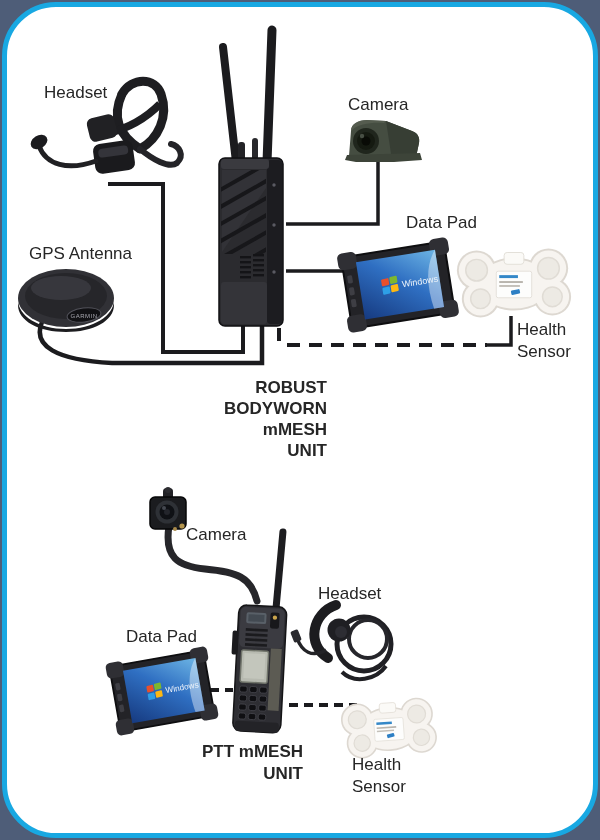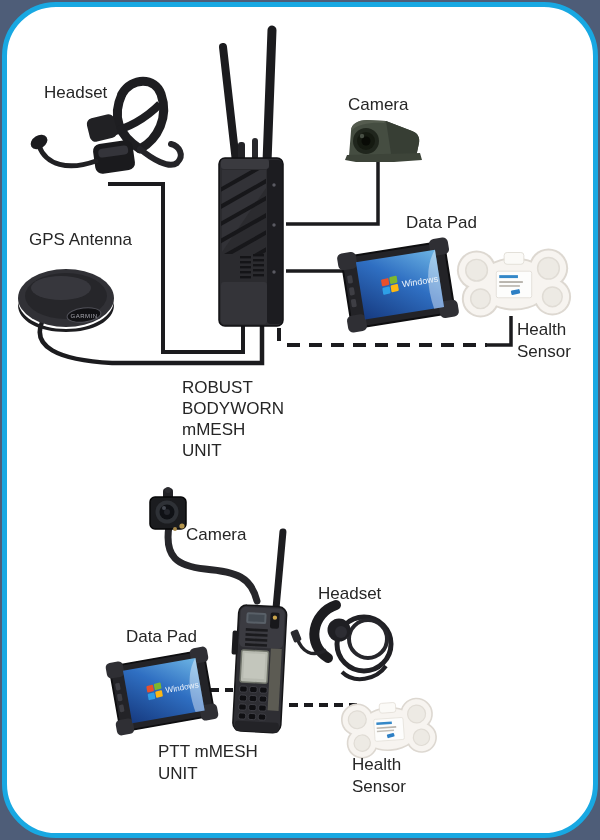--- a/index.html
+++ b/index.html
@@ -3,21 +3,21 @@
 <meta charset="utf-8">
 <style>
   * { margin:0; padding:0; box-sizing:border-box; }
   html,body { width:600px; height:840px; }
   body { background:#4e5d78; font-family:"Liberation Sans", sans-serif; }
   #stage { position:relative; width:600px; height:840px; background:#4e5d78; overflow:hidden; }
   #panel { position:absolute; left:2px; top:2px; width:596px; height:836px;
            background:#ffffff; border:5px solid #18a8e2; border-radius:54px; }
   .lbl { position:absolute; color:#262626; font-size:17px; line-height:22px;
          white-space:pre-line; z-index:3; }
-  .title { text-align:left; line-height:21px; }
+  .title { text-align:right; line-height:21px;font-weight:bold; }
   .dev { position:absolute; z-index:2; }
   #wires { position:absolute; left:0; top:0; z-index:1; }
   svg { display:block; overflow:visible; }
 </style>
 </head>
 <body>
 
 <div id="stage">
   <div id="panel"></div>
 
@@ -278,21 +278,21 @@
     </g>
     <rect x="55" y="6" width="20" height="12" rx="3" fill="#fbfaf7" stroke="#e3dfd8"></rect>
     <rect x="47" y="25" width="36" height="27" rx="2" fill="#fdfdfc" stroke="#e5e1da"></rect>
     <rect x="50" y="29" width="19" height="3" fill="#3488c8"></rect>
     <rect x="50" y="35" width="24" height="2" fill="#b9b5ae"></rect>
     <rect x="50" y="39" width="21" height="2" fill="#c4c0b9"></rect>
     <rect x="62" y="44" width="9" height="4.5" rx="1" fill="#2d7fc4" transform="rotate(-12 66 46)"></rect>
   </svg>
 
   <div class="lbl" style="left:44px;top:82px">Headset</div>
-  <div class="lbl" style="left:29px;top:229px">GPS Antenna</div>
+  <div class="lbl" style="left:29px;top:243px">GPS Antenna</div>
   <div class="lbl" style="left:348px;top:94px">Camera</div>
   <div class="lbl" style="left:406px;top:212px">Data Pad</div>
   <div class="lbl" style="left:517px;top:319px">Health
 Sensor</div>
   <div class="lbl title" style="left:182px;top:377px;width:145px">ROBUST
 BODYWORN
 mMESH
 UNIT</div>
 
   <div class="lbl" style="left:186px;top:524px">Camera</div>

